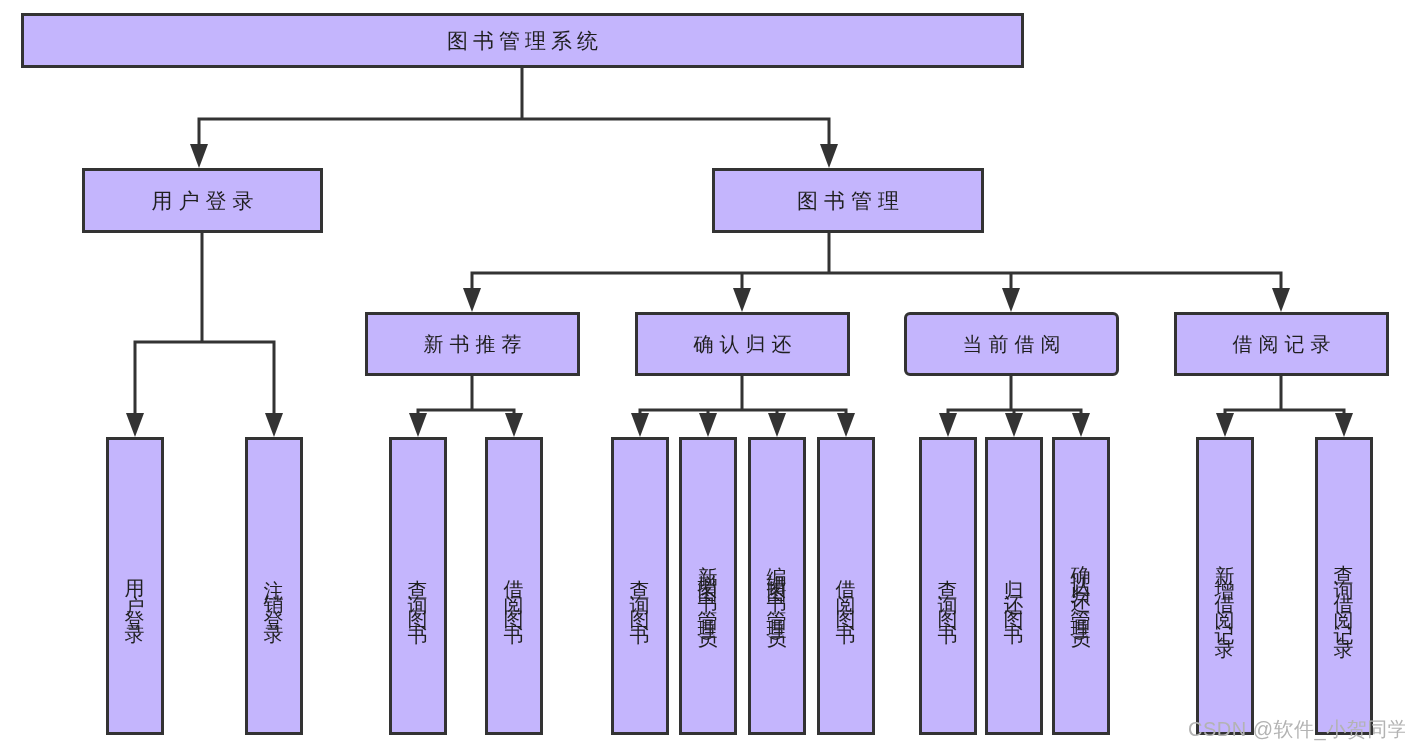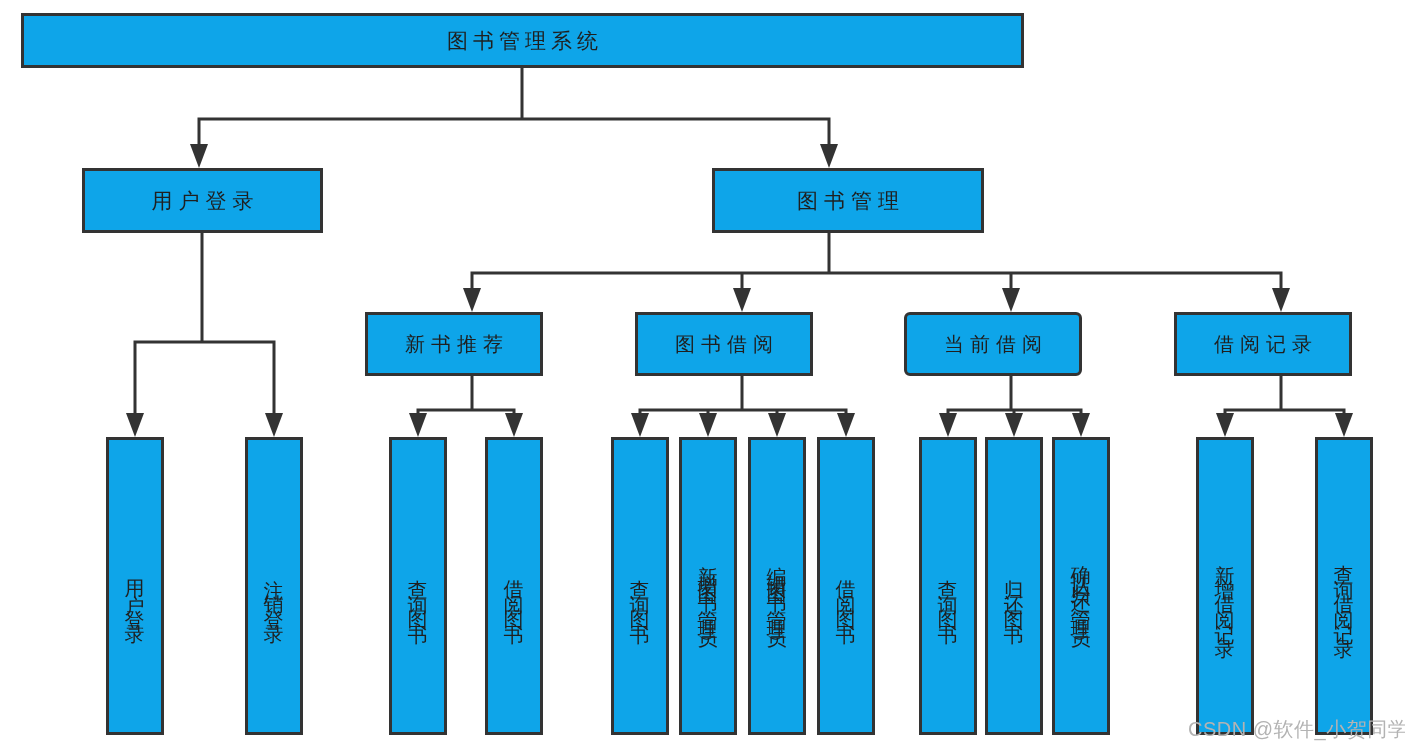--- a/index.html
+++ b/index.html
@@ -9,34 +9,34 @@
     background:#ffffff;
     font-family:"Liberation Sans", sans-serif;
     color:#1f1f1f;
     overflow:hidden;
   }
   #connectors { position:absolute; left:0; top:0; width:1405px; height:747px; }
   .box {
     position:absolute;
     box-sizing:border-box;
     border:3px solid #333333;
-    background:#0ea5e9;
+    background:#c4b5fd;
     display:flex;
     align-items:center;
     justify-content:center;
   }
   .hlabel {
     font-size:21px;
     letter-spacing:6px;
     padding-left:6px;   
     white-space:nowrap;
     color:#1f1f1f;
   }
   .root-label { font-size:21px; letter-spacing:5px; padding-left:5px; }
-  .l3 { top:312px; height:64px; width:178px; }
+  .l3 { top:312px; height:64px; width:215px; }
   .l3 .hlabel { font-size:20px; }
   .leaf { top:437px; height:298px; width:58px; }
   .vlabel {
     writing-mode:vertical-rl;
     text-orientation:mixed;
     font-size:20px;
     line-height:1;
     color:#1f1f1f;
     white-space:nowrap;
   }
@@ -108,21 +108,21 @@
     <span class="hlabel">用户登录</span>
   </div>
   <div class="box" style="left:712px; top:168px; width:272px; height:65px;">
     <span class="hlabel">图书管理</span>
   </div>
 
   <div class="box l3" style="left:365px;">
     <span class="hlabel">新书推荐</span>
   </div>
   <div class="box l3" style="left:635px;">
-    <span class="hlabel">图书借阅</span>
+    <span class="hlabel">确认归还</span>
   </div>
   <div class="box l3" style="left:904px;border-radius:6px;">
     <span class="hlabel">当前借阅</span>
   </div>
   <div class="box l3" style="left:1174px;text-align:right;">
     <span class="hlabel">借阅记录</span>
   </div>
 
   <div class="box leaf" style="left:106px;">
     <span class="vlabel v4">用户登录</span>

